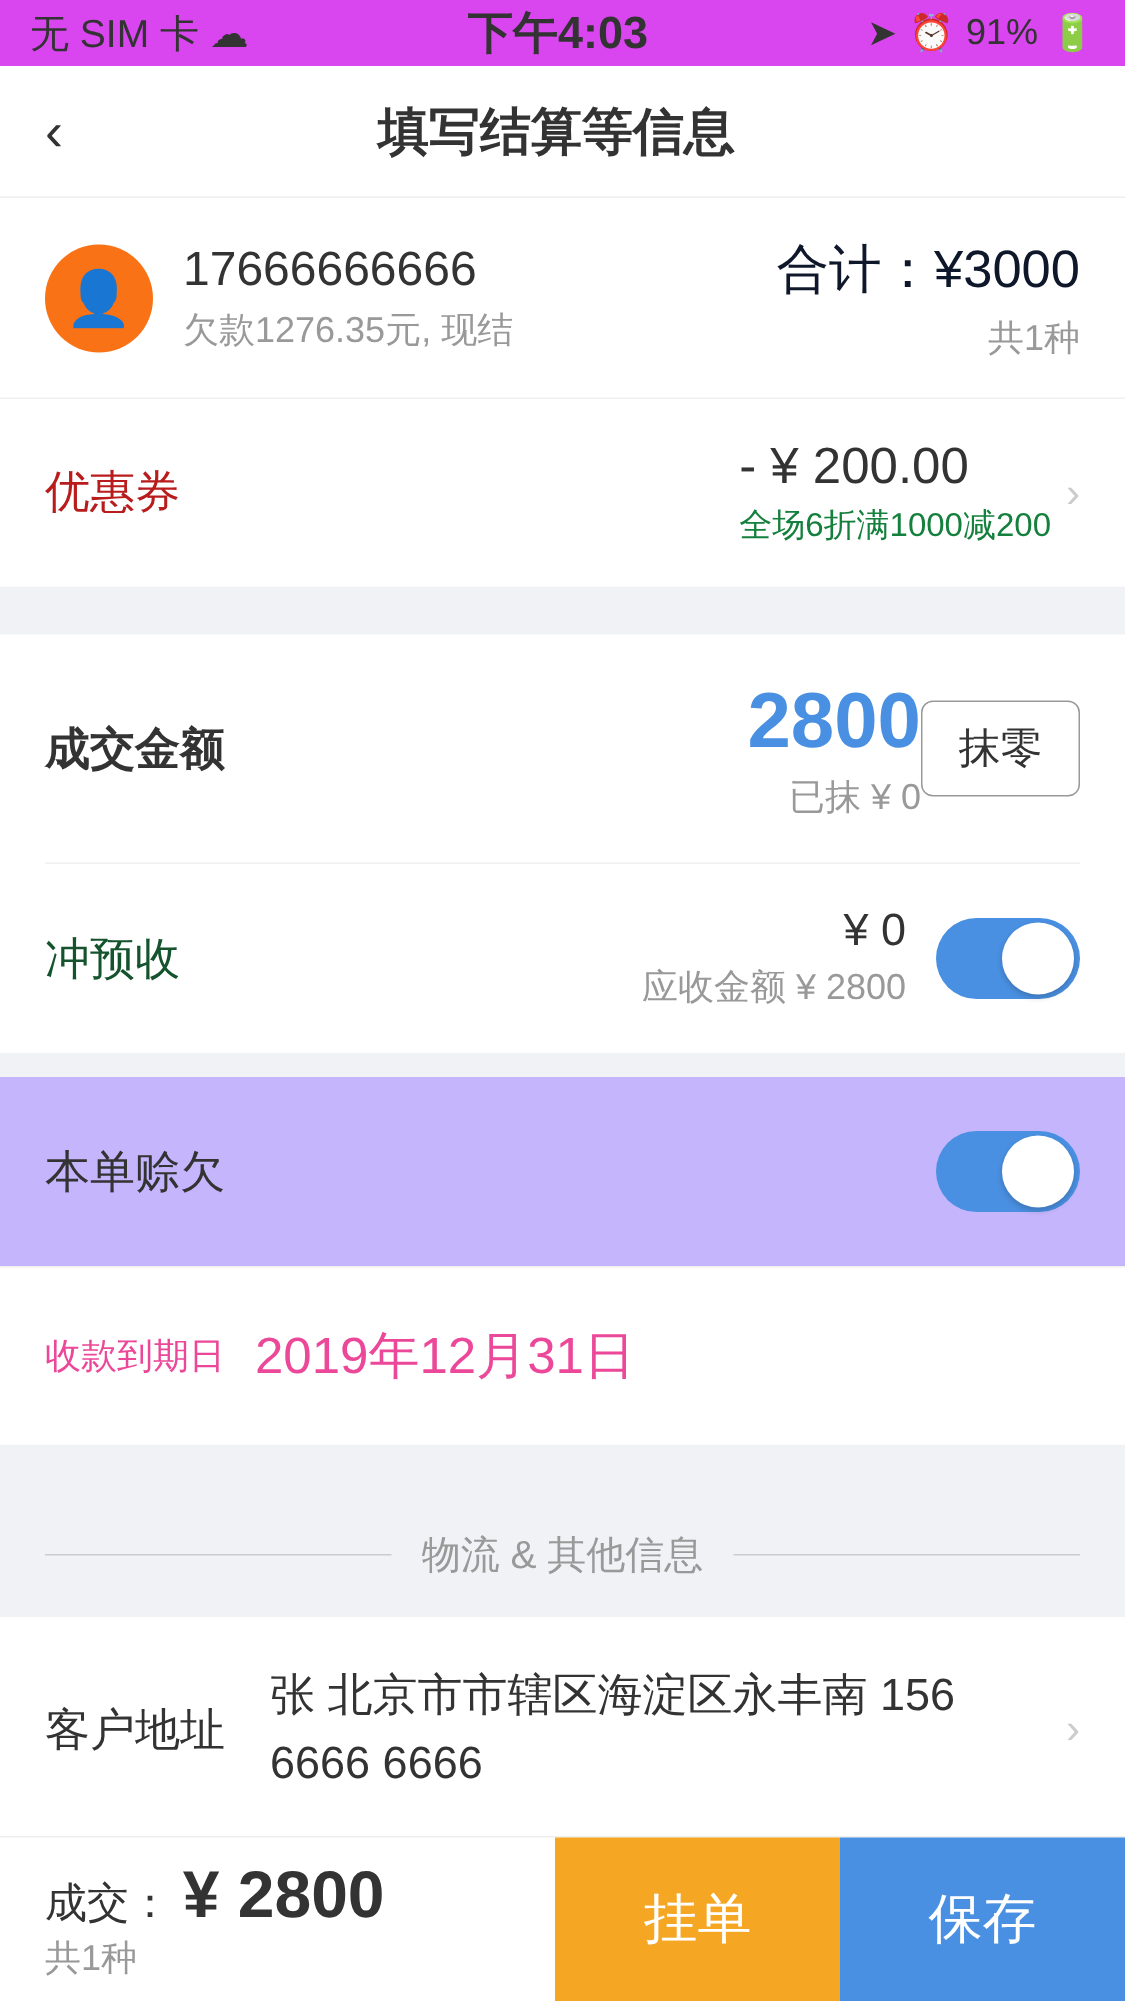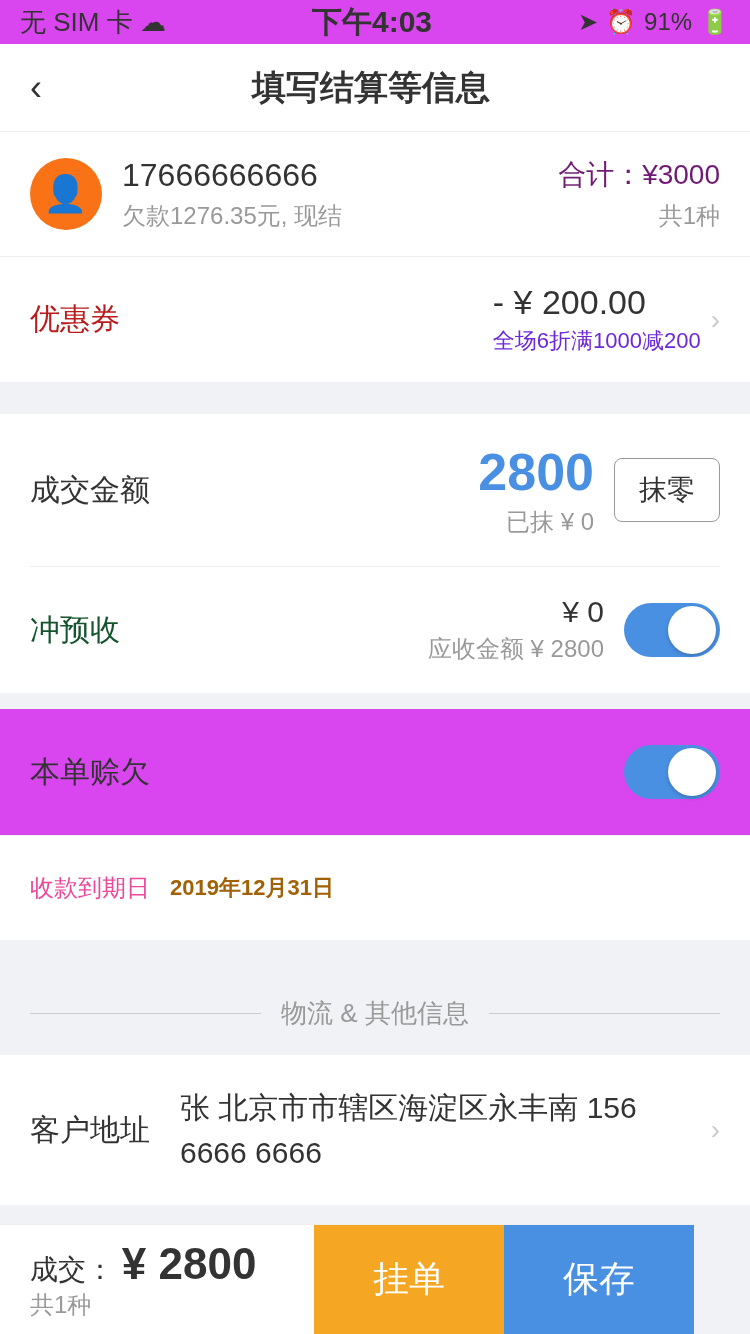--- a/index.html
+++ b/index.html
@@ -89,22 +89,22 @@
     }
     .customer-info .debt {
       font-size: 24px;
       color: #999;
       margin-top: 6px;
     }
     .customer-right {
       text-align: right;
     }
     .total-amount {
-      font-size: 28px;
-      color: #701a75;
+      font-size: 35px;
+      color: #0f172a;
     }
     .total-count {
       font-size: 24px;
       color: #999;
       margin-top: 6px;
     }
 
     
     .coupon-row {
       display: flex;
@@ -123,21 +123,21 @@
       align-items: center;
       gap: 10px;
     }
     .coupon-discount {
       font-size: 34px;
       color: #333;
       font-weight: 500;
     }
     .coupon-detail {
       font-size: 22px;
-      color: #6d28d9;
+      color: #15803d;
       margin-top: 4px;
       text-align: right;
     }
     .chevron-right {
       color: #ccc;
       font-size: 28px;
     }
 
     
     .separator {
@@ -153,25 +153,25 @@
     .amount-row {
       display: flex;
       align-items: center;
       justify-content: space-between;
       padding: 28px 0;
       border-bottom: 1px solid #f0f0f0;
     }
     .amount-label {
       font-size: 30px;
       color: #333;
+      font-weight: bold;
     }
     .amount-right {
       display: flex;
       align-items: center;
-      gap: 20px;
     }
     .amount-value-wrap {
       text-align: right;
     }
     .amount-value {
       font-size: 52px;
       font-weight: 600;
       color: #4a90e2;
     }
     .amount-erased {
@@ -238,44 +238,43 @@
       right: 4px;
       box-shadow: 0 2px 4px rgba(0,0,0,0.2);
     }
 
     
     .credit-row {
       display: flex;
       align-items: center;
       justify-content: space-between;
       padding: 36px 30px;
-      background: #d946ef;
+      background: #c4b5fd;
     }
     .credit-label {
       font-size: 30px;
       color: #333;
     }
 
     
     .duedate-row {
       display: flex;
       align-items: center;
       padding: 36px 30px;
       background: #fff;
       border-top: 1px solid #f0f0f0;
     }
     .duedate-label {
       font-size: 24px;
       color: #ec4899;
       margin-right: 20px;
     }
     .duedate-value {
-      font-size: 22px;
-      color: #a16207;
-      font-weight: bold;
+      font-size: 34px;
+      color: #ec4899;
     }
 
     
     .section-divider {
       display: flex;
       align-items: center;
       padding: 24px 30px;
       background: #f0f2f5;
       gap: 20px;
     }
@@ -309,21 +308,21 @@
       color: #333;
       flex: 1;
       line-height: 1.5;
     }
 
     
     .bottom-bar {
       position: fixed;
       bottom: 0;
       left: 0;
-      width: 694px;
+      width: 750px;
       height: 110px;
       display: flex;
       align-items: center;
       background: #fff;
       border-top: 1px solid #eee;
     }
     .bottom-summary {
       flex: 1;
       padding: 0 30px;
     }

